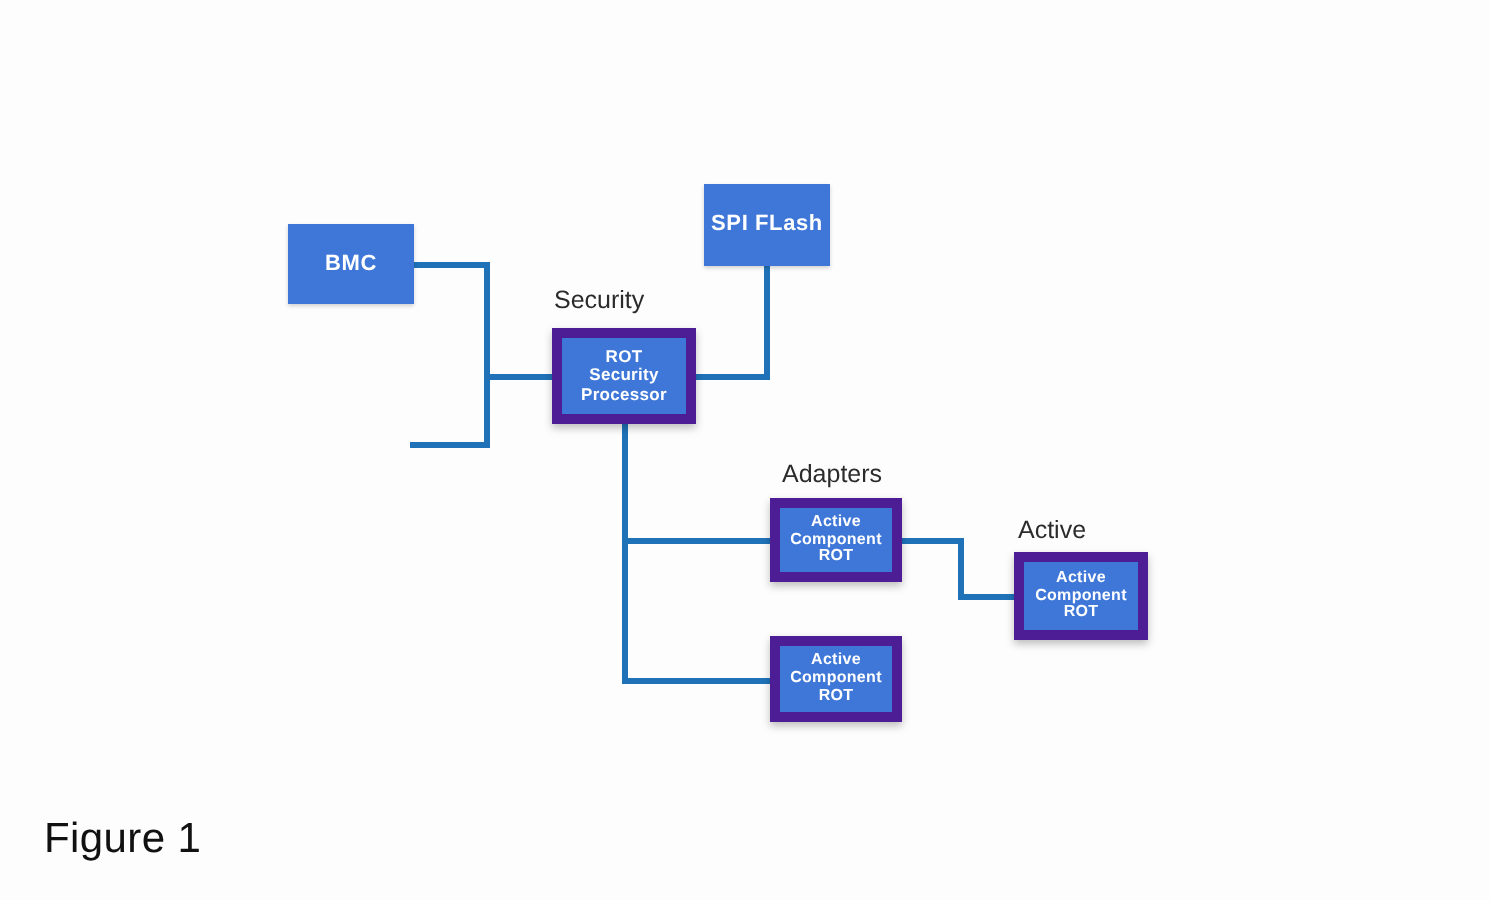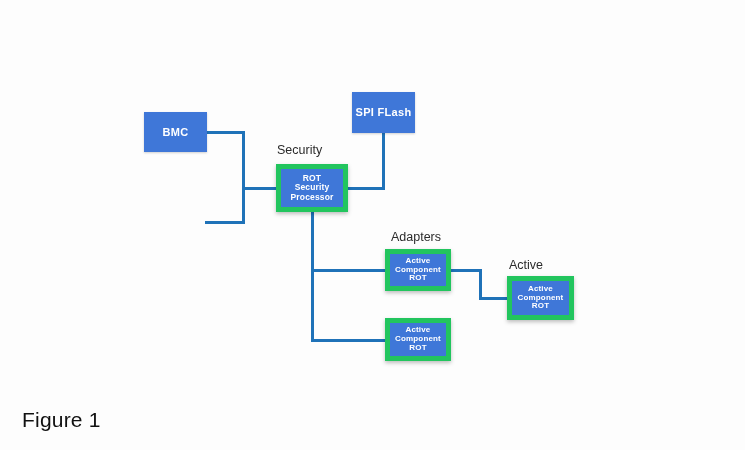--- a/index.html
+++ b/index.html
@@ -40,21 +40,21 @@
   
   .node.plain {
     border: none;
     font-size: 11px;
     font-weight: 700;
     letter-spacing: 0.3px;
     box-shadow: 0 1px 2px rgba(0,0,0,0.18);
   }
   
   .node.ringed {
-    border: 5px solid #22c55e;
+    border: 5px solid #4c1d95;
     font-size: 8px;
     font-weight: 700;
     letter-spacing: 0.15px;
     box-shadow: 0 2px 4px rgba(0,0,0,0.25);
   }
   .node.ringed.big {
     font-size: 8.5px;
   }
   
   .caption {

